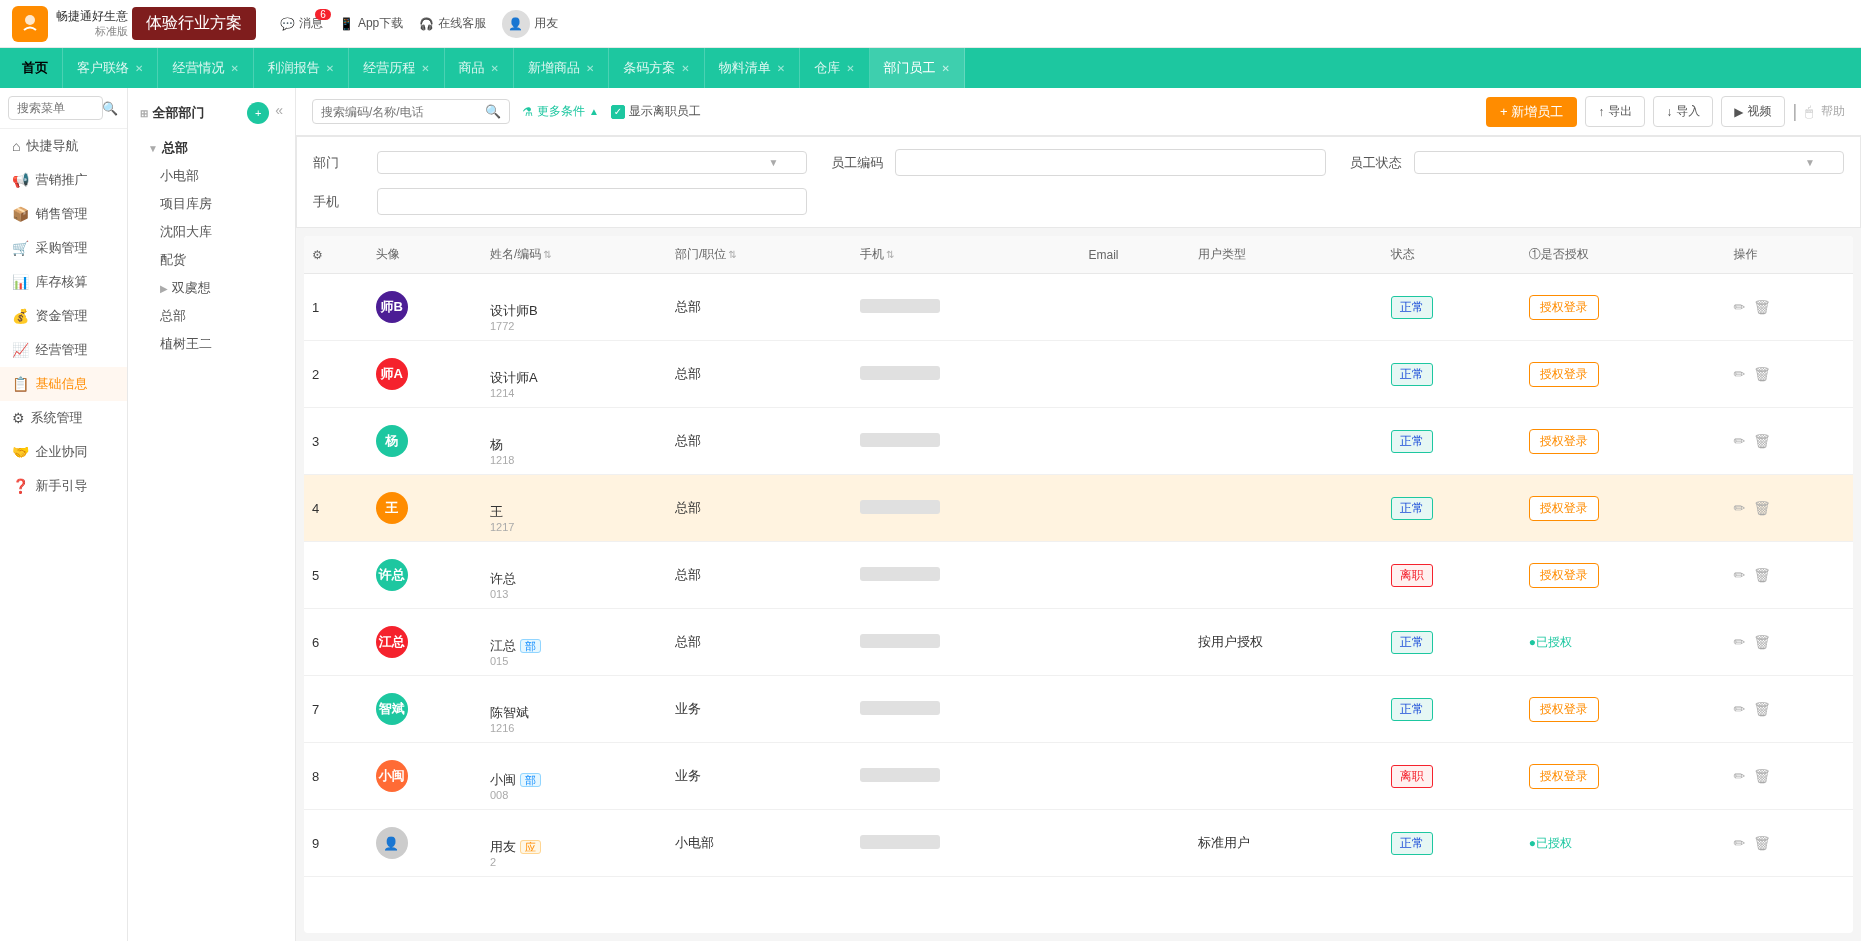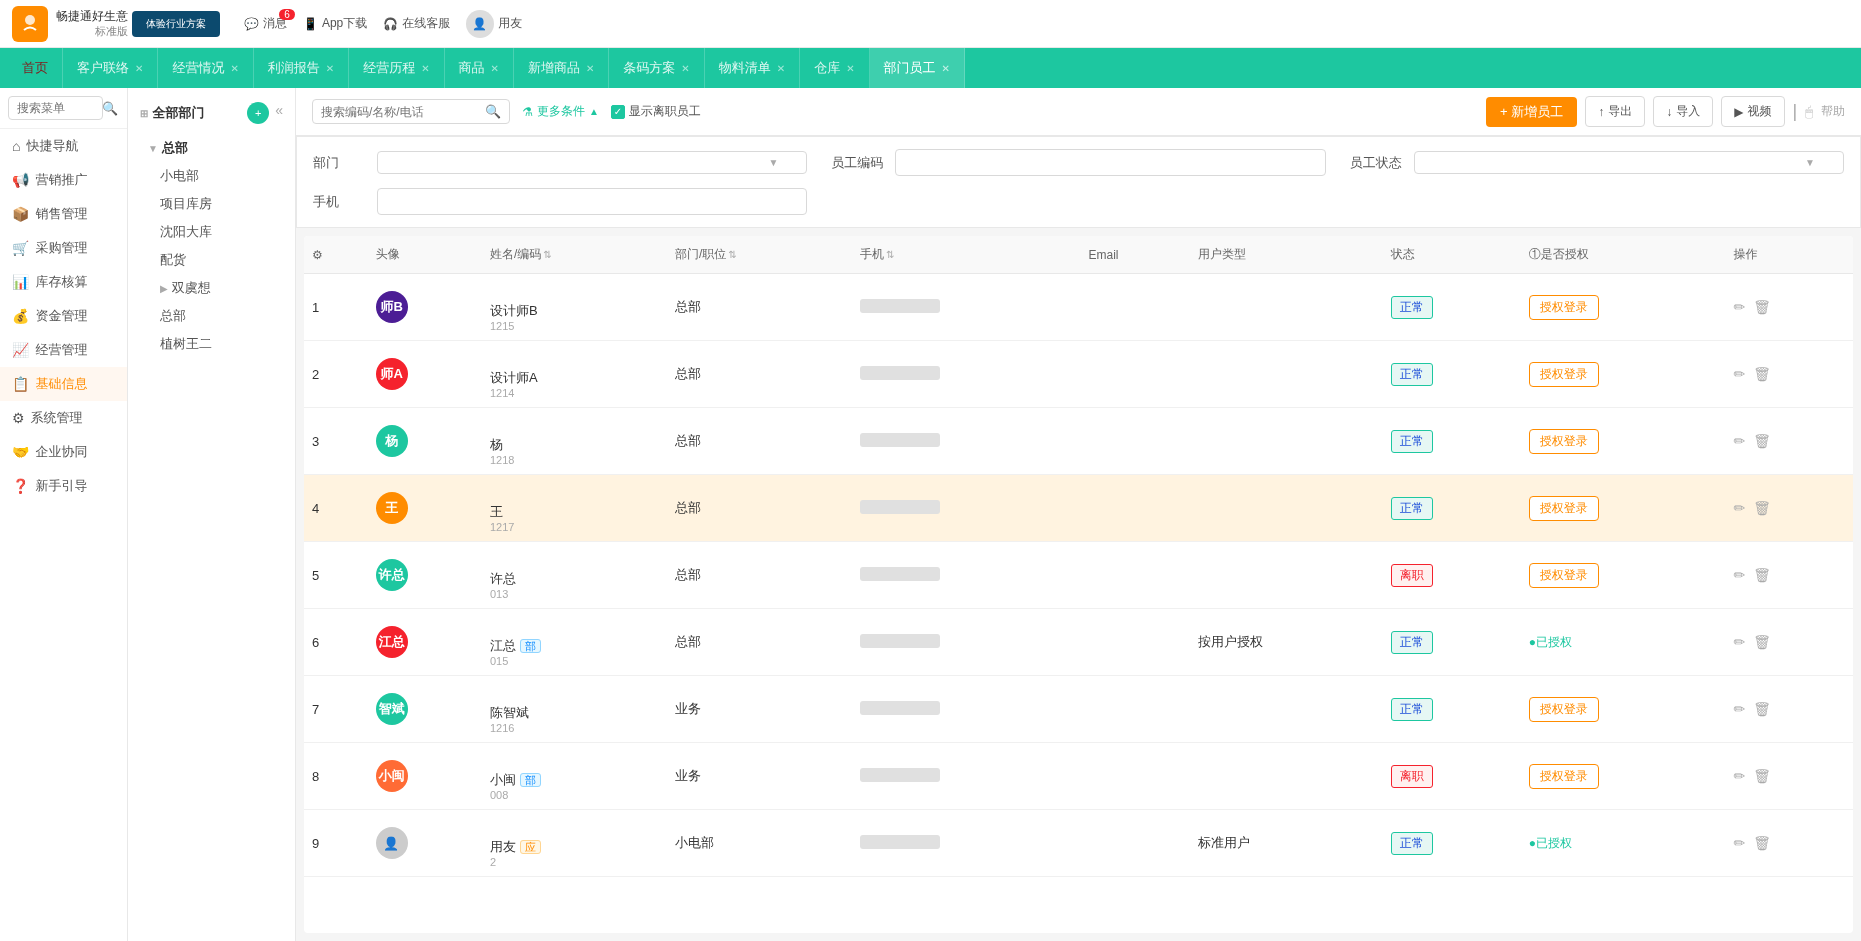--- a/index.html
+++ b/index.html
@@ -5,33 +5,33 @@
     * { box-sizing: border-box; margin: 0; padding: 0; }
     body { font-family: 'Microsoft YaHei', Arial, sans-serif; font-size: 13px; background: #f5f5f5; color: #333; }
 
     
     .top-bar { display: flex; align-items: center; background: #fff; height: 48px; padding: 0 12px; border-bottom: 1px solid #e8e8e8; }
     .logo-area { display: flex; align-items: center; gap: 8px; min-width: 120px; }
     .logo-icon { width: 36px; height: 36px; background: #ff8c00; border-radius: 6px; display: flex; align-items: center; justify-content: center; color: #fff; font-size: 12px; font-weight: bold; }
     .logo-text { font-size: 12px; color: #333; line-height: 1.3; text-align: right; }
     .logo-text .sub { color: #888; font-size: 11px; }
     .system-title { margin-left: 12px; font-size: 13px; color: #333; flex: 1; }
-    .trial-btn { background: #0c4a6e; color: #fff; border: none; border-radius: 4px; padding: 6px 14px; cursor: pointer; font-size: 10px; }
+    .trial-btn { background: #7f1d1d; color: #fff; border: none; border-radius: 4px; padding: 6px 14px; cursor: pointer; font-size: 16px; }
     .top-icon-group { display: flex; align-items: center; gap: 16px; }
     .top-icon-item { display: flex; align-items: center; gap: 4px; color: #555; font-size: 12px; cursor: pointer; position: relative; }
     .badge { background: #f5222d; color: #fff; border-radius: 10px; font-size: 10px; padding: 0 4px; min-width: 16px; text-align: center; position: absolute; top: -6px; right: -8px; }
     .user-avatar { width: 28px; height: 28px; border-radius: 50%; background: #ddd; display: flex; align-items: center; justify-content: center; font-size: 12px; }
 
     
     .nav-tabs { display: flex; align-items: center; background: #1dc7a0; height: 40px; padding: 0 8px; gap: 0; }
     .nav-tab { display: flex; align-items: center; gap: 4px; padding: 0 14px; height: 40px; color: rgba(255,255,255,0.85); font-size: 13px; cursor: pointer; white-space: nowrap; border-right: 1px solid rgba(255,255,255,0.2); }
     .nav-tab:first-child { border-left: none; }
     .nav-tab.active { background: rgba(255,255,255,0.15); color: #fff; }
     .nav-tab .close-x { font-size: 10px; opacity: 0.7; margin-left: 2px; }
-    .nav-tab-home { color: #7f1d1d; font-weight: normal; }
+    .nav-tab-home { color: #000000; font-weight: bold; }
 
     
     .main-layout { display: flex; height: calc(100vh - 88px); }
 
     
     .sidebar { width: 128px; background: #fff; border-right: 1px solid #e8e8e8; flex-shrink: 0; overflow-y: auto; }
     .sidebar-search { display: flex; align-items: center; padding: 8px; border-bottom: 1px solid #f0f0f0; }
     .sidebar-search input { border: 1px solid #d9d9d9; border-radius: 4px; padding: 4px 8px; font-size: 12px; width: 100%; }
     .sidebar-item { padding: 8px 12px; font-size: 13px; color: #555; cursor: pointer; display: flex; align-items: center; gap: 6px; }
     .sidebar-item.active { color: #ff8c00; background: #fff7f0; }
@@ -364,21 +364,21 @@
         </thead>
         <tbody id="table-body">
             <tr>
               <td>1</td>
               <td>
                 <div class="avatar-circle" style="background:#4c1d95;">师B</div>
               </td>
               <td>
                 <div class="name-cell">
                   <span class="name-main">设计师B</span>
-                  <span class="name-code">1215</span>
+                  <span class="name-code">1772</span>
                 </div>
               </td>
               <td>总部</td>
               <td><span class="phone-blur"></span></td>
               <td></td>
               <td></td>
               <td><span class="status-badge status-normal">正常</span></td>
               <td><button class="auth-btn">授权登录</button></td>
               <td>
                 <div class="action-btns">

